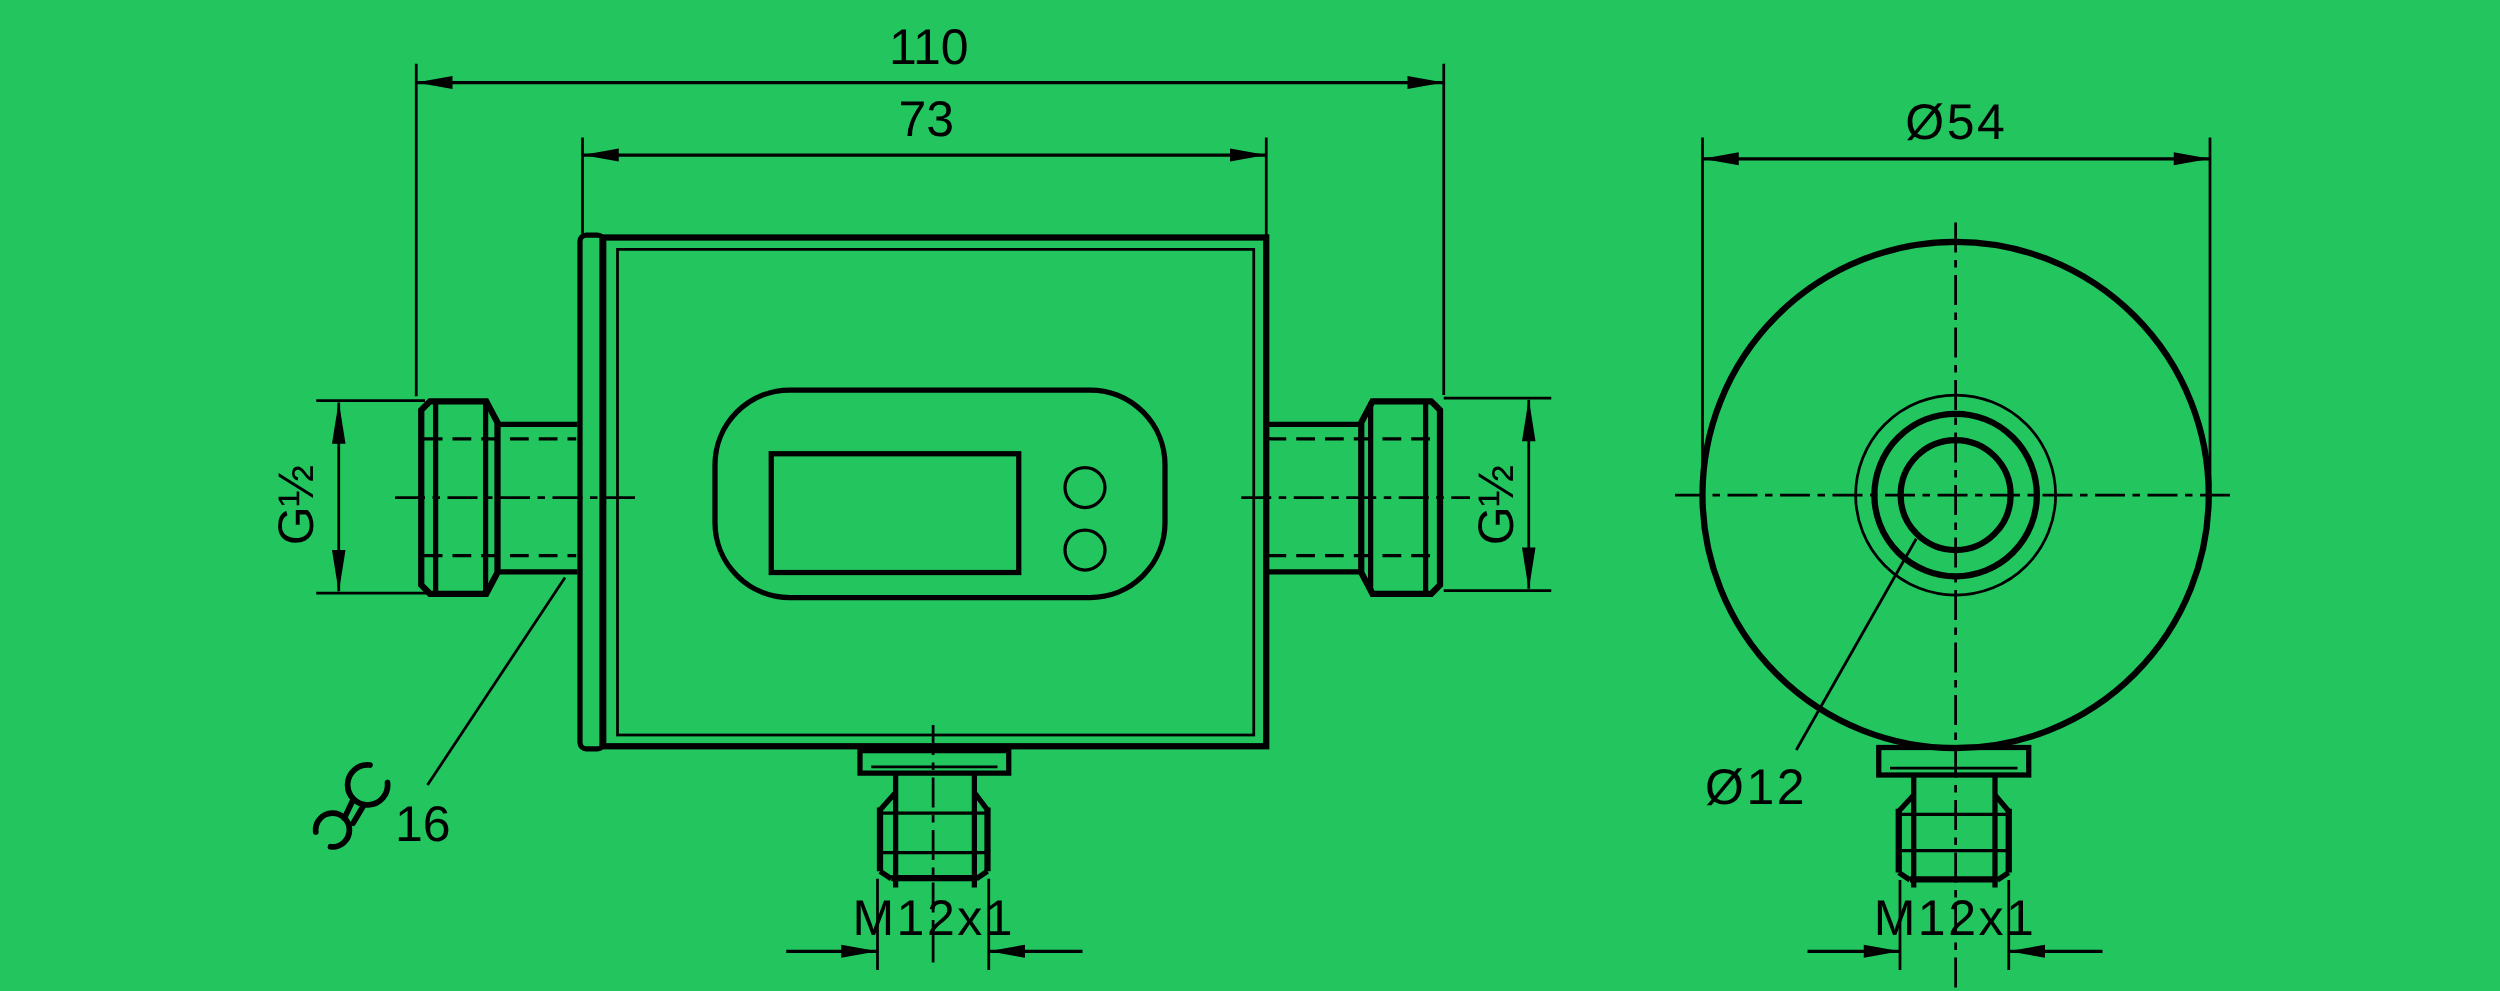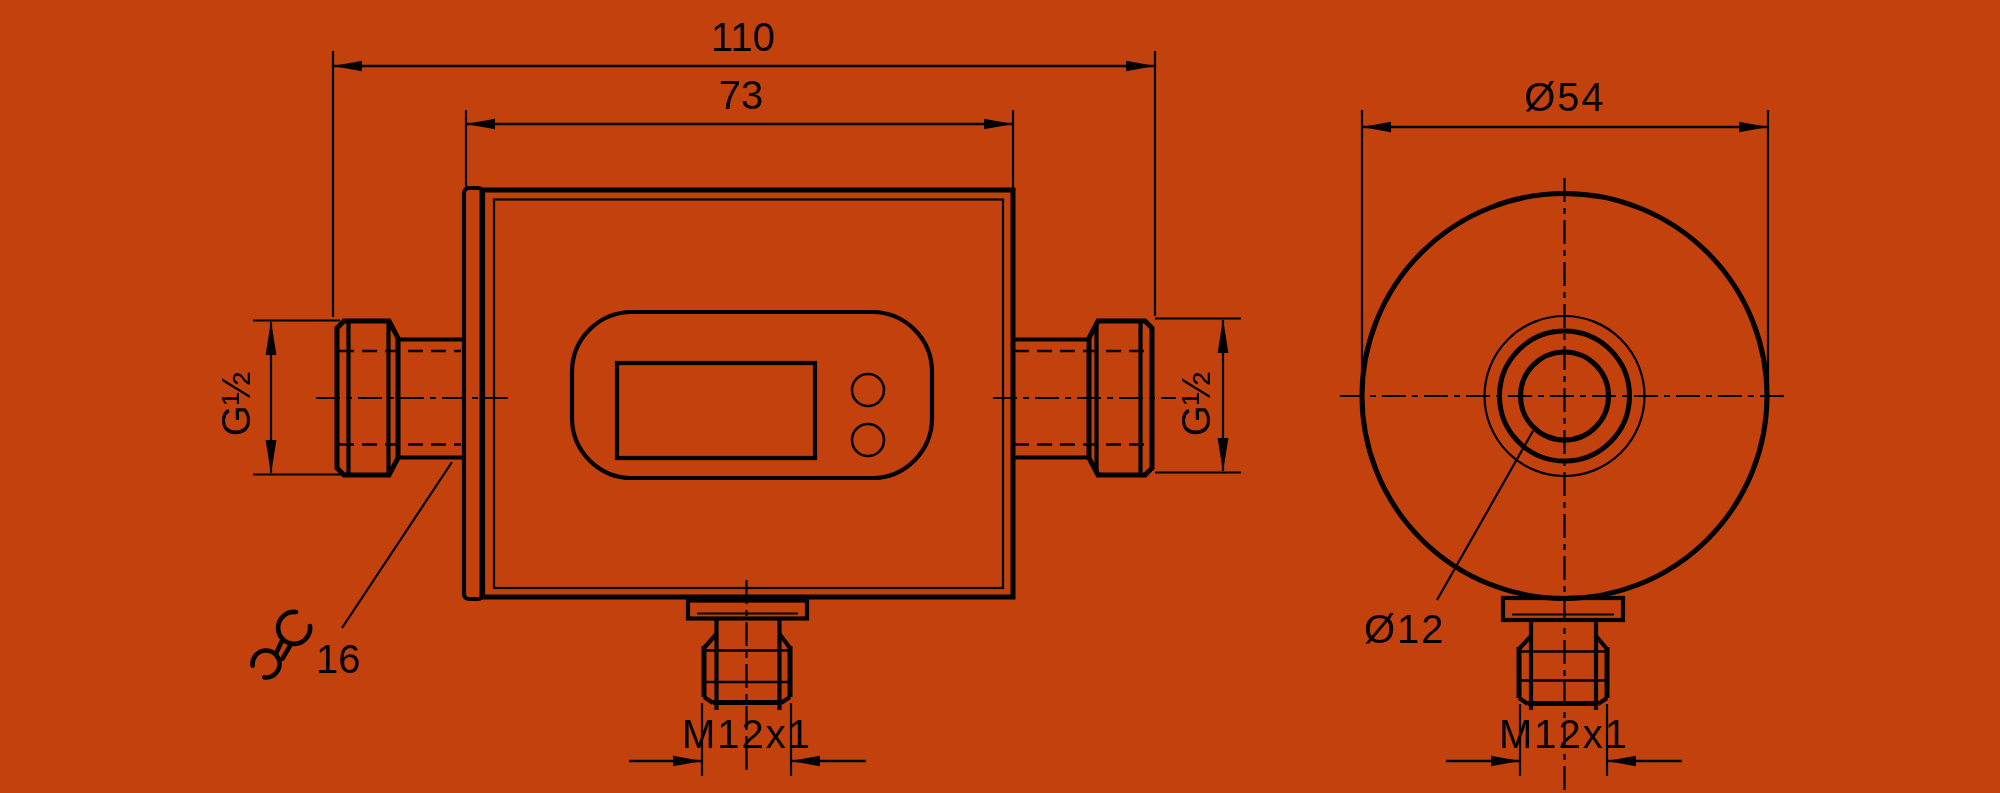--- a/index.html
+++ b/index.html
@@ -1,19 +1,19 @@
 <!DOCTYPE html>
 <html><head>
 <meta charset="utf-8">
 <style>
   html,body{margin:0;padding:0;background:#fff;}
   .stage{
     position:relative;
     width:2000px;height:793px;
-    background:#c2410c;
+    background:#22c55e;
     font-family:"Liberation Sans", sans-serif;
   }
   svg{display:block;}
   text{
     font-family:"Liberation Sans", sans-serif;
     font-size:40px;
     fill:#000;
   }
   .dim-text{letter-spacing:0px;}
   .conn-text{letter-spacing:2px;}

